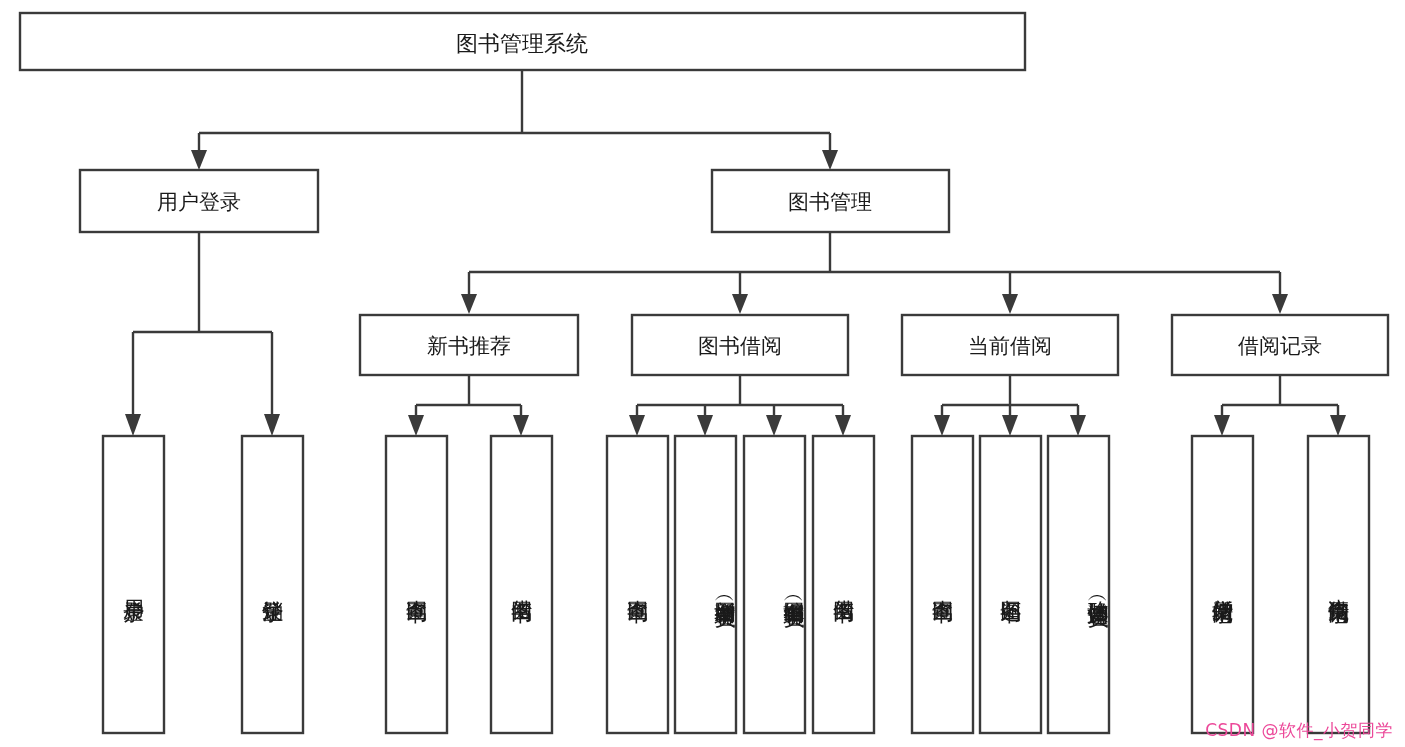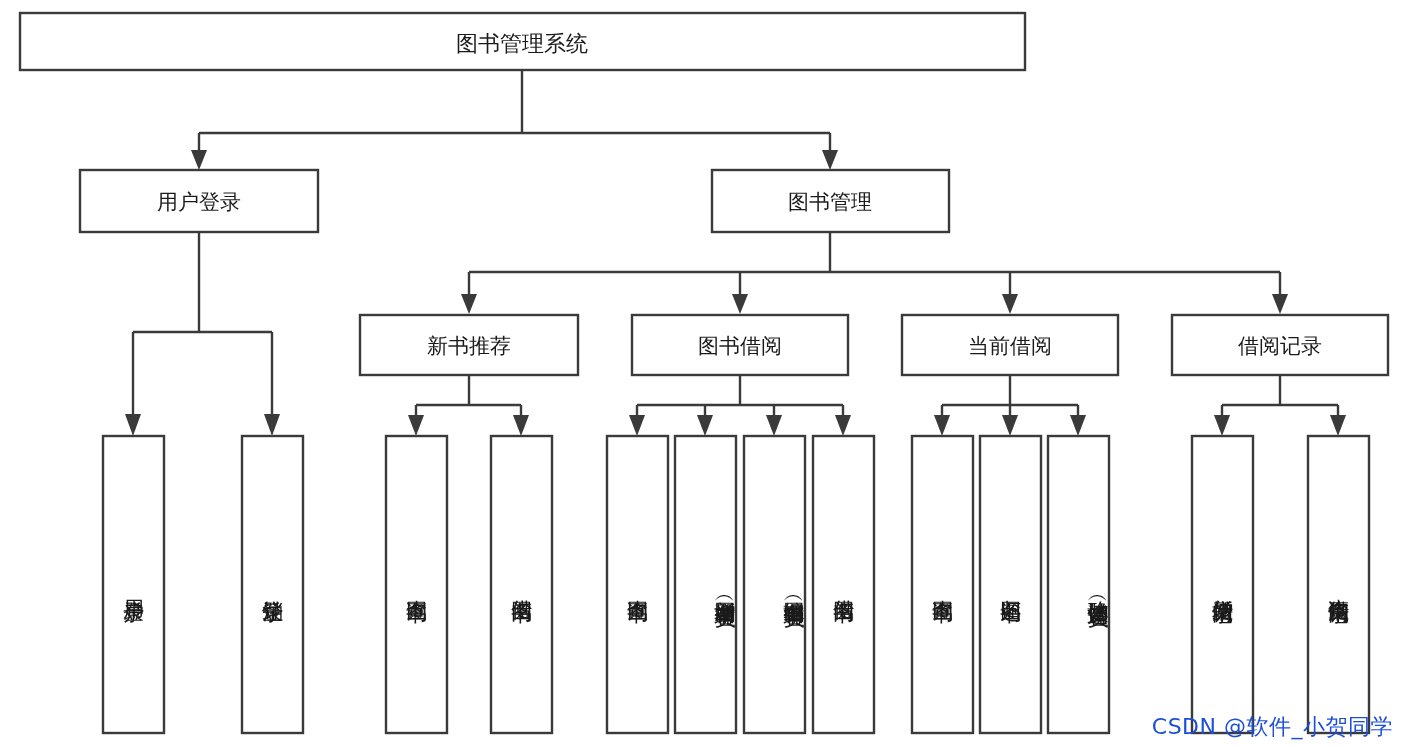--- a/index.html
+++ b/index.html
@@ -70,22 +70,22 @@
     letter-spacing: 1px;
     white-space: nowrap;
     pointer-events: none;
     box-sizing: border-box;
   }
   .watermark {
     position: absolute;
     right: 12px;
     bottom: 5px;
     font-family: "DejaVu Sans", "Liberation Sans", sans-serif;
-    font-size: 22px;
-    color: #1d4ed8;
+    font-size: 17px;
+    color: #ec4899;
     white-space: nowrap;
     letter-spacing: 0.5px;
   }
 </style>
 </head>
 <body>
 
 <div id="diagram-root">
 
   <svg id="flowchart" viewBox="0 0 1405 747" xmlns="http://www.w3.org/2000/svg">

